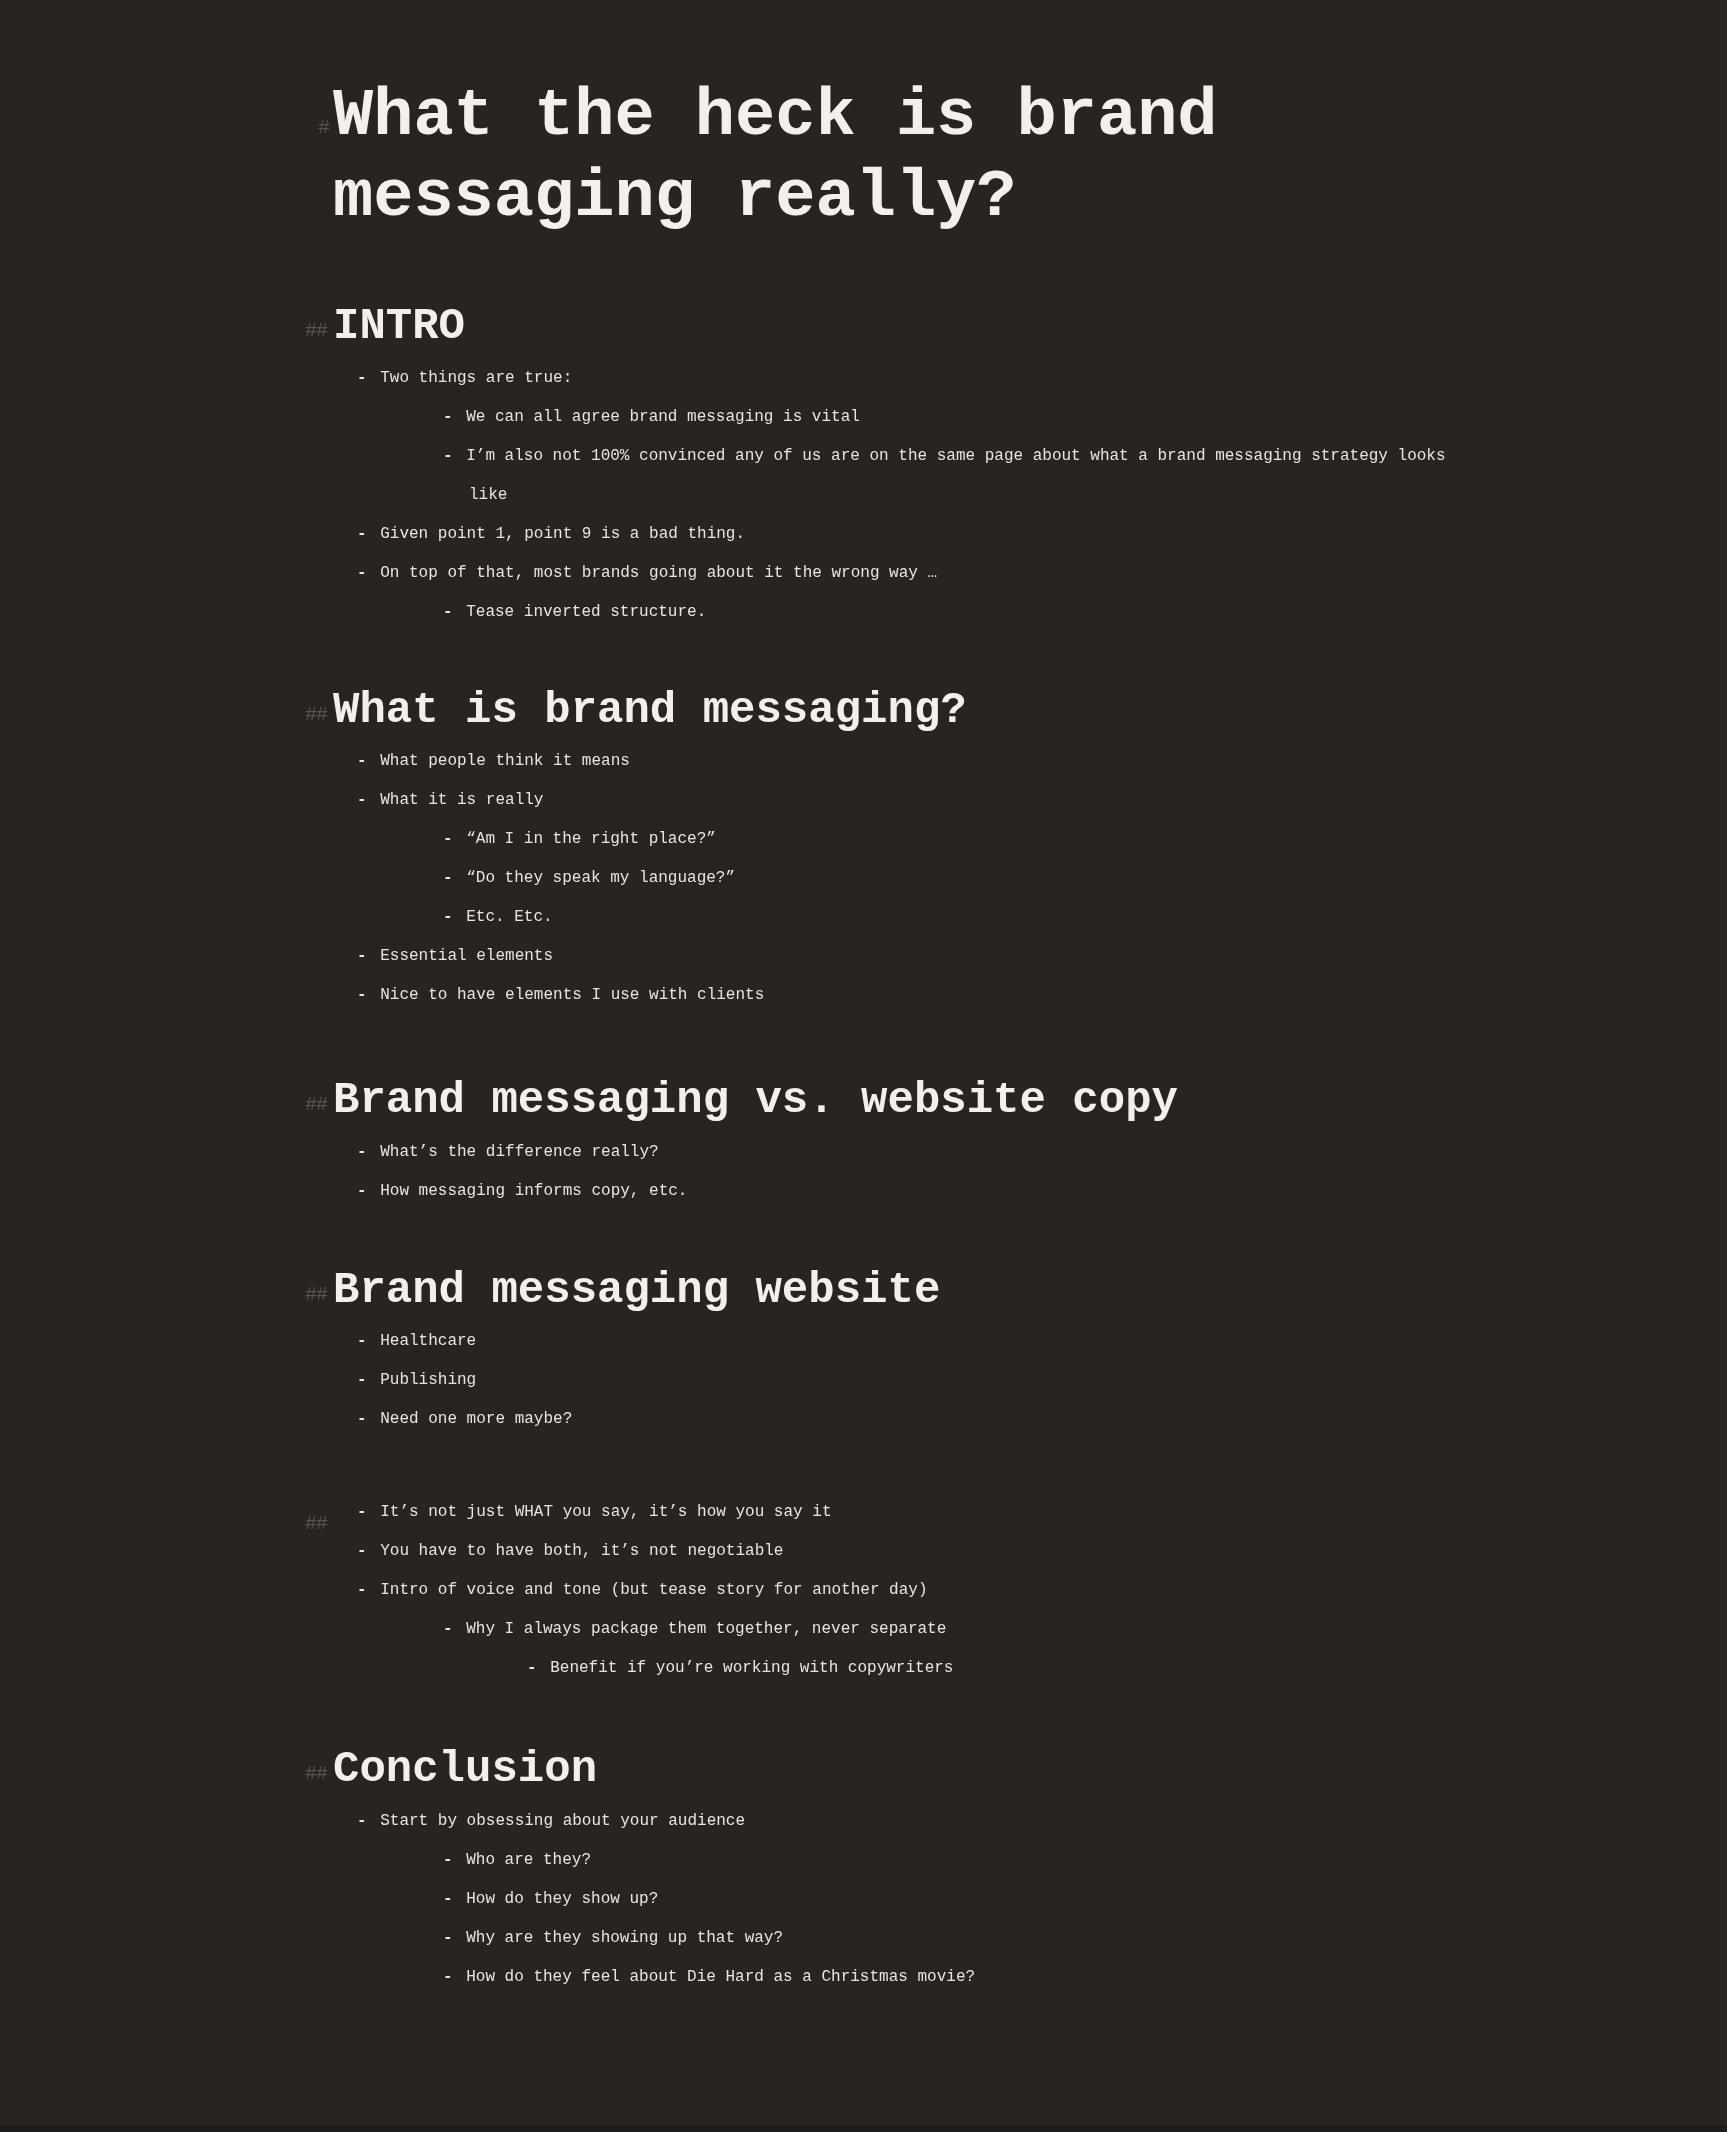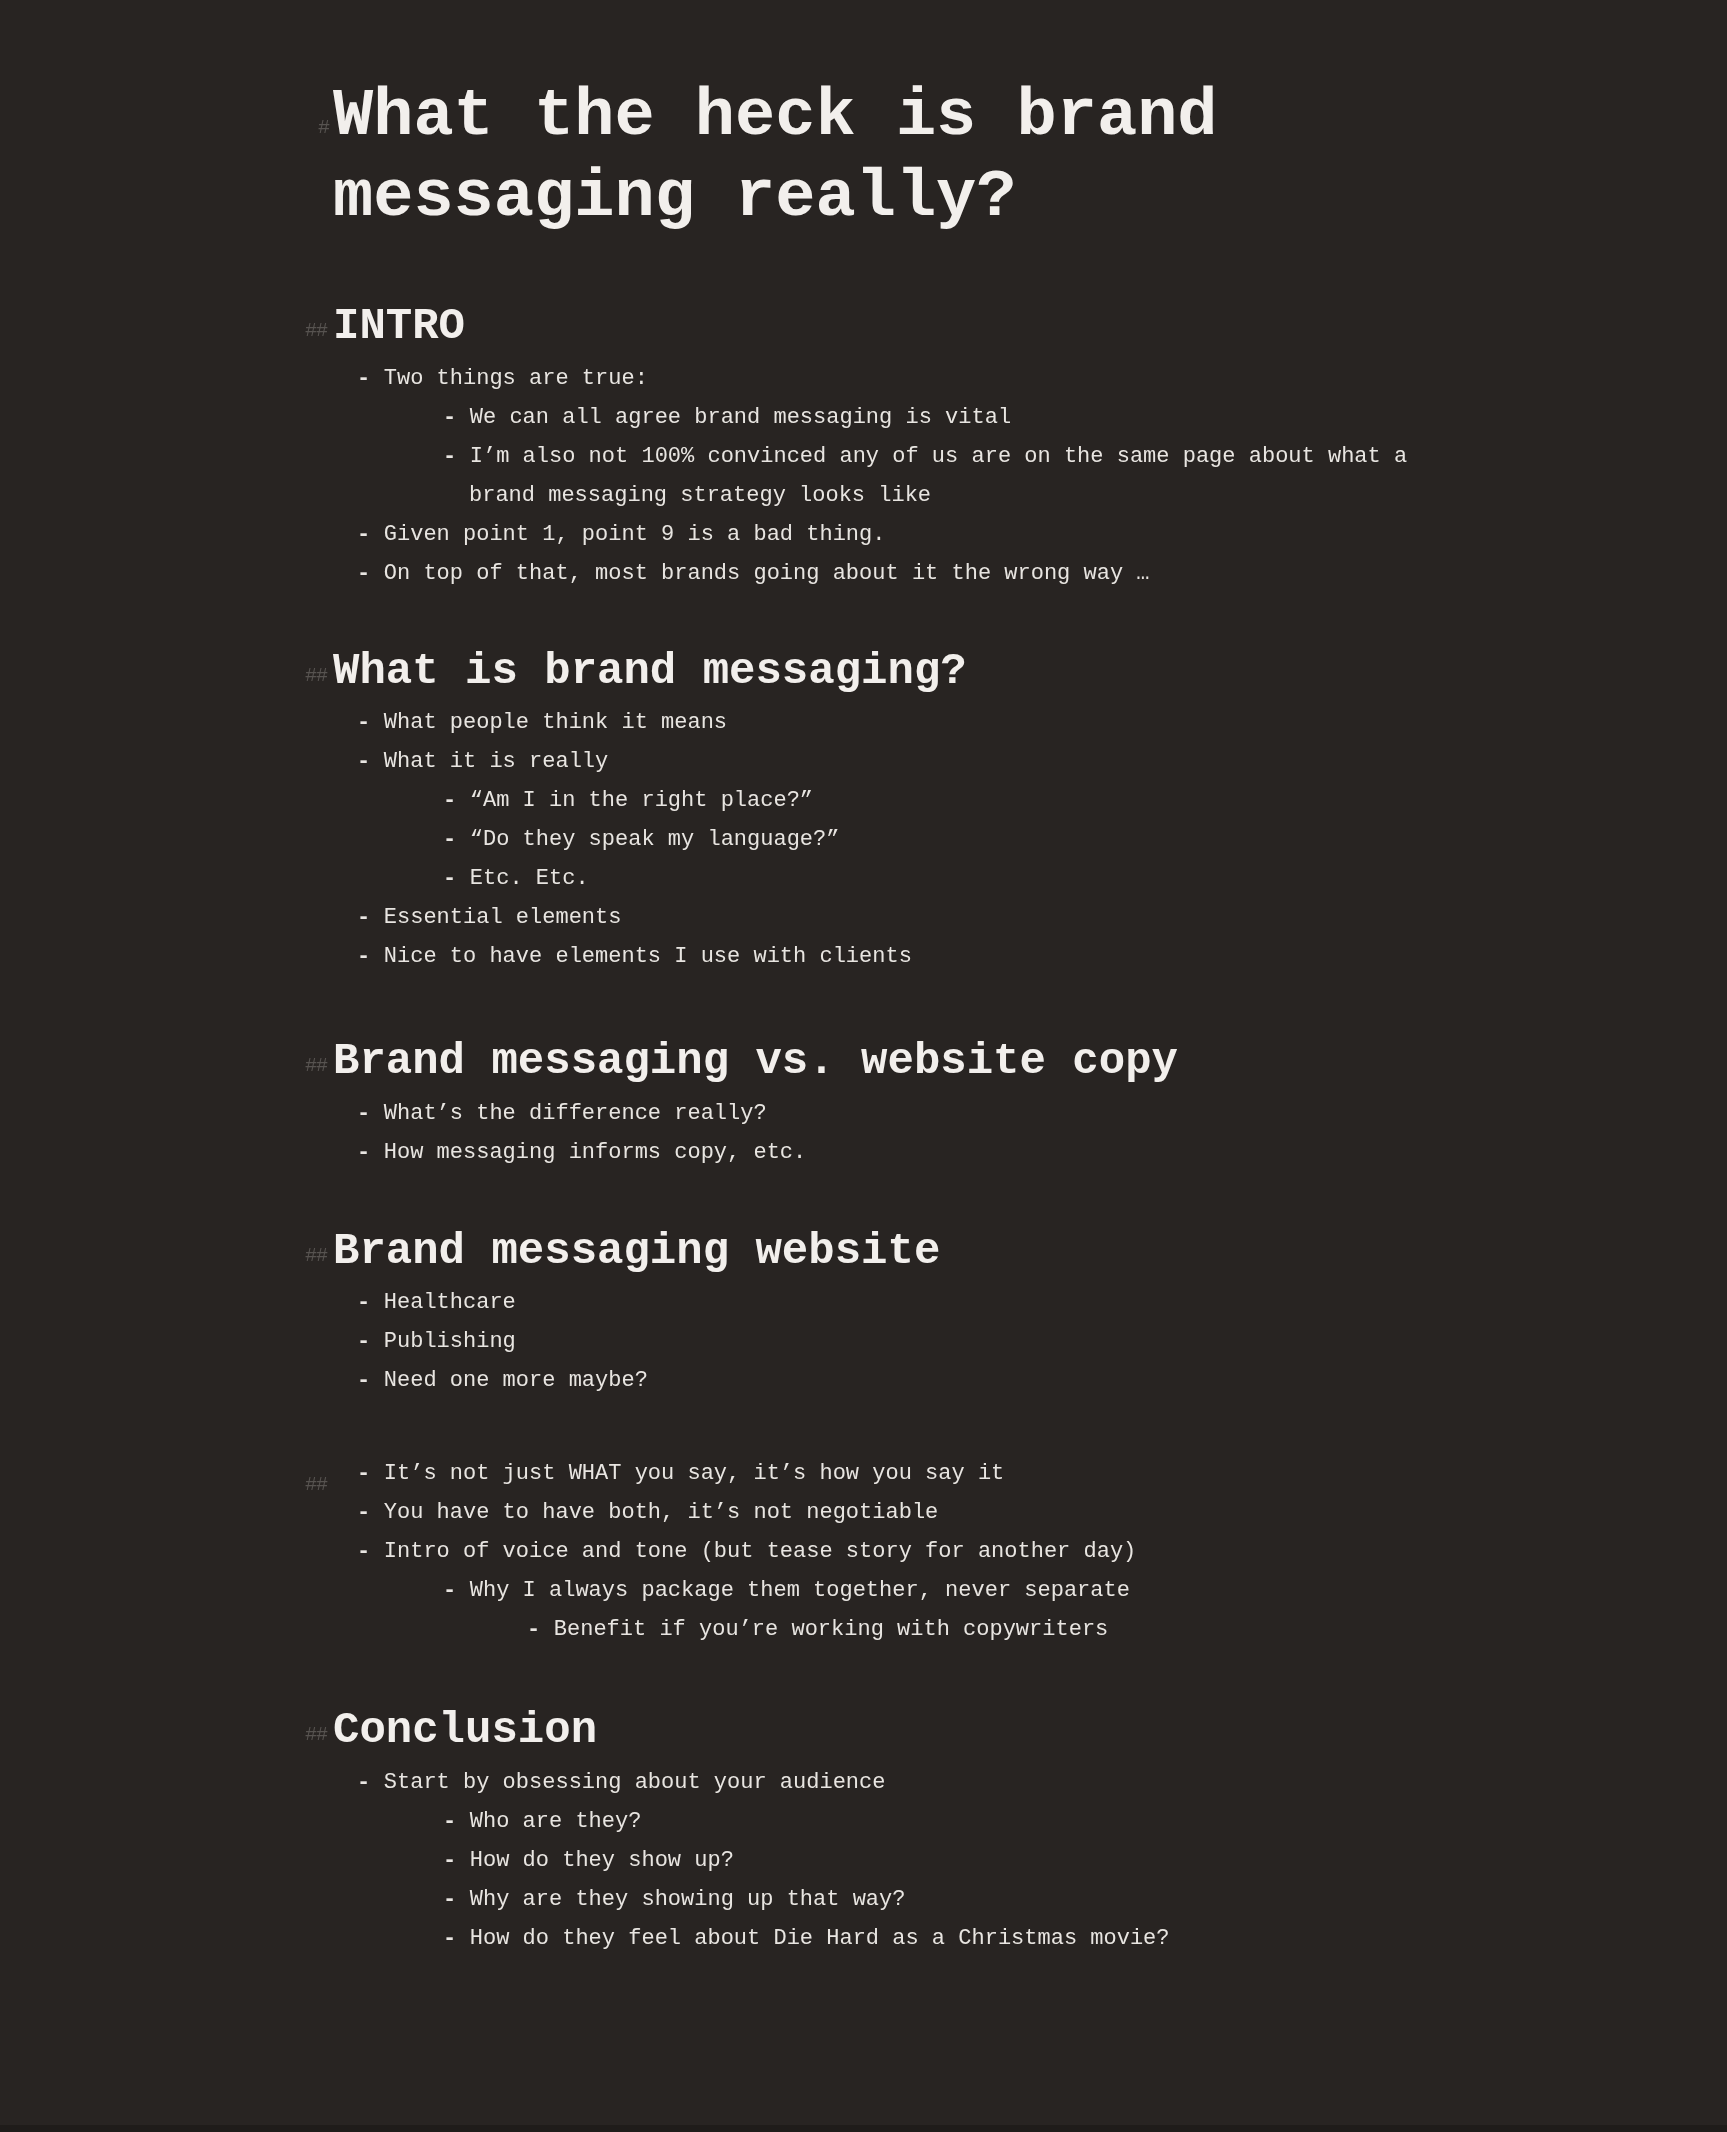--- a/index.html
+++ b/index.html
@@ -50,21 +50,21 @@
   .s3 h2 { margin-top: 53px; }
   .s4 h2 { margin-top: 54px; }
   .s5 h2 { margin-top: 55px; }
 
   ul {
     list-style: none;
     margin: 5.5px 0 0 0;
     padding: 0;
   }
   li {
-    font-size: 22px;
+    font-size: 16px;
     line-height: 39px;
     font-weight: 400;
     color: #e8e5e1;
     text-indent: -26px;
   }
   li::before {
     content: "-";
     font-weight: 700;
     margin-right: 13.6px;
   }
@@ -96,20 +96,21 @@
       <h2>
         <span class="hash">##</span>
         <span>INTRO</span>
       </h2>
       <ul>
         <li class="lv1">Two things are true:</li>
         <li class="lv2">We can all agree brand messaging is vital</li>
         <li class="lv2">I’m also not 100% convinced any of us are on the same page about what a brand messaging strategy looks like</li>
         <li class="lv1">Given point 1, point 9 is a bad thing.</li>
         <li class="lv1">On top of that, most brands going about it the wrong way …</li>
+        <li class="lv2">Tease inverted structure.</li>
       </ul>
     </section>
 
     <section class="s1">
       <h2>
         <span class="hash">##</span>
         <span>What is brand messaging?</span>
       </h2>
       <ul>
         <li class="lv1">What people think it means</li>

